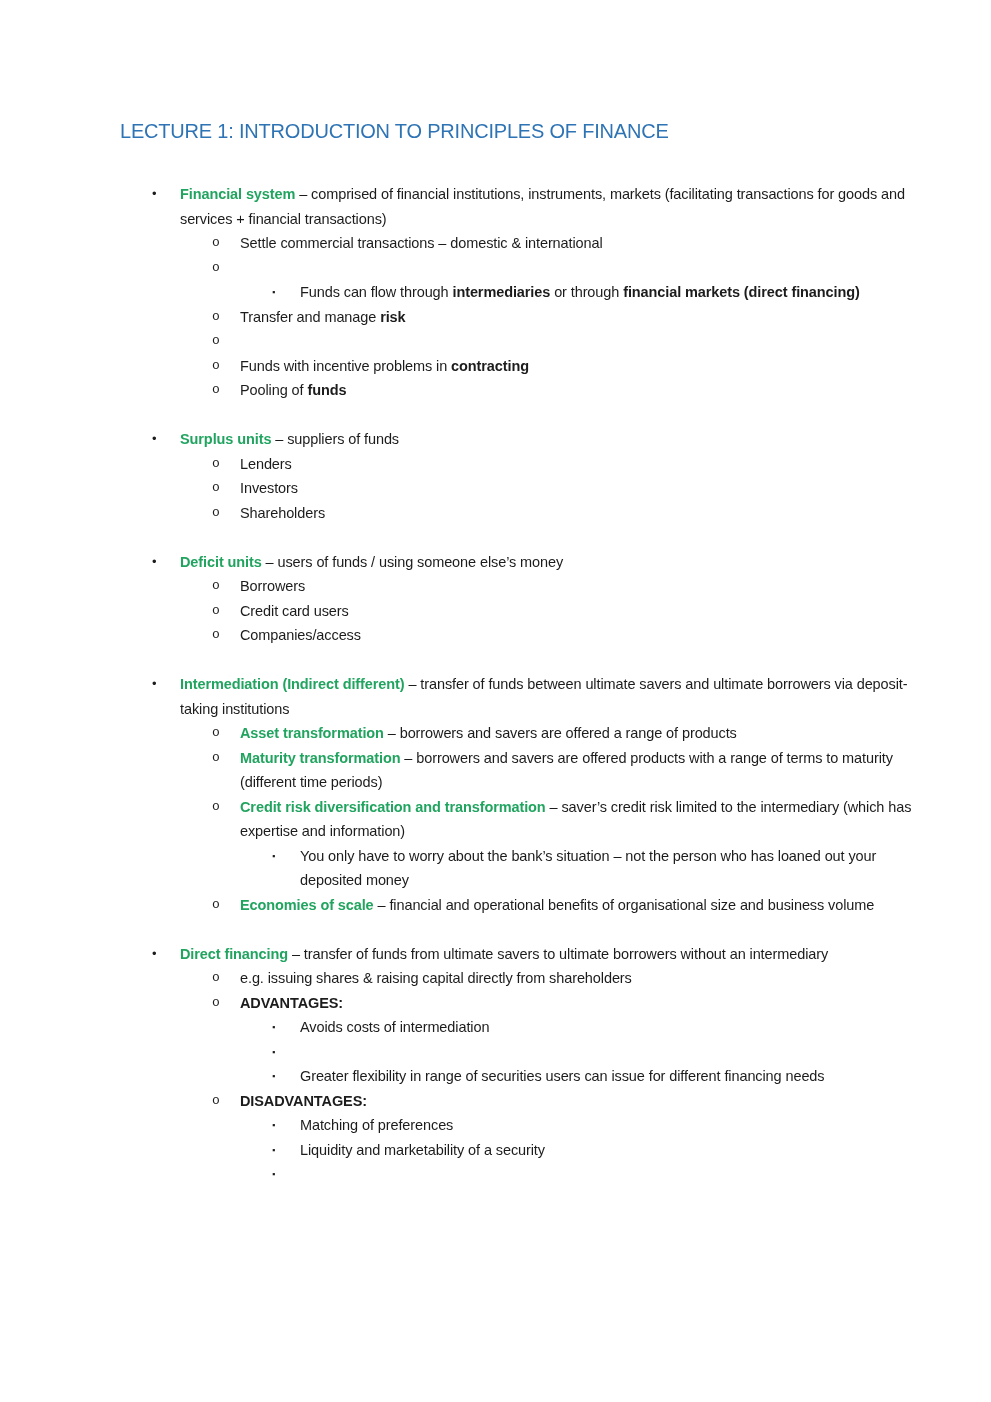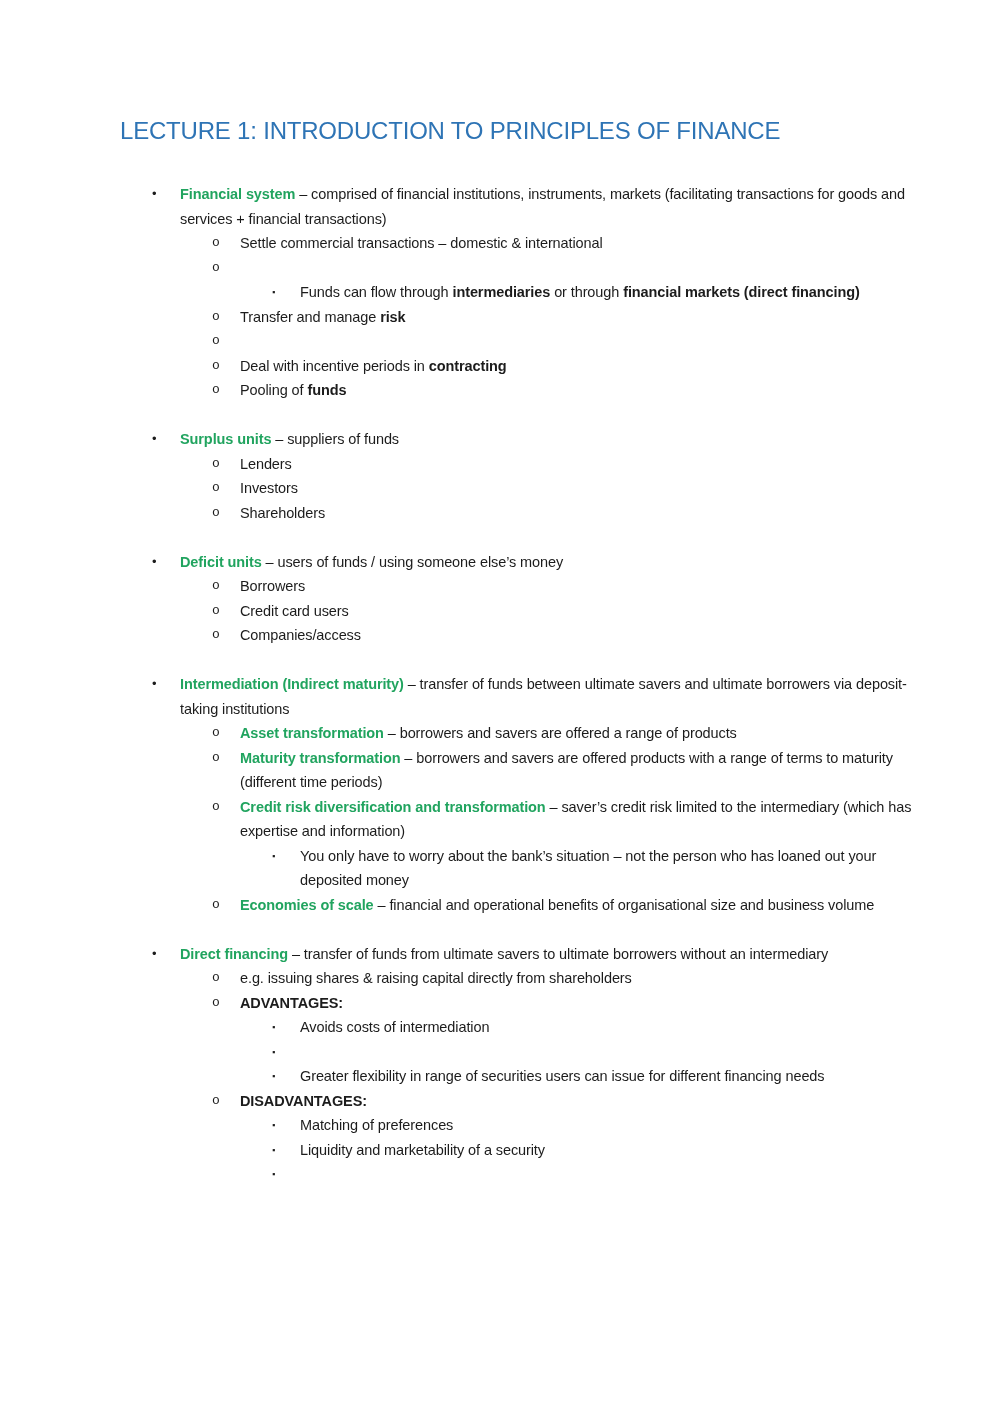--- a/index.html
+++ b/index.html
@@ -11,21 +11,21 @@
     background: #ffffff;
     color: var(--body, #1c1c1c);
     font-family: "Liberation Sans", sans-serif;
     overflow: hidden;
     padding-top: 118px;
   }
   .title {
     margin-left: 120px;
     margin-right: 110px;
     margin-bottom: 38px;
-    font-size: 24px;
+    font-size: 20px;
     font-weight: 400;
     letter-spacing: -0.2px;
     color: var(--heading, #2E74B5);
     line-height: 26px;
   }
   .list { width: 100%; }
   .item {
     display: flex;
     align-items: flex-start;
     font-size: 14.5px;
@@ -75,21 +75,21 @@
       </div>
       <div class="item lvl2">
         <span class="marker">o</span>
         <span class="content"><span class="seg-normal">Transfer and manage </span><span class="seg-bold">risk</span></span>
       </div>
       <div class="item lvl2">
         <span class="marker">o</span>
       </div>
       <div class="item lvl2">
         <span class="marker">o</span>
-        <span class="content"><span class="seg-normal">Deal with incentive periods in </span><span class="seg-bold">contracting</span></span>
+        <span class="content"><span class="seg-normal">Funds with incentive problems in </span><span class="seg-bold">contracting</span></span>
       </div>
       <div class="item lvl2">
         <span class="marker">o</span>
         <span class="content"><span class="seg-normal">Pooling of </span><span class="seg-bold">funds</span></span>
       </div>
       <div class="item lvl1 gap">
         <span class="marker">•</span>
         <span class="content"><span class="seg-term">Surplus units</span><span class="seg-normal"> – suppliers of funds</span></span>
       </div>
       <div class="item lvl2">
@@ -115,21 +115,21 @@
       <div class="item lvl2">
         <span class="marker">o</span>
         <span class="content"><span class="seg-normal">Credit card users</span></span>
       </div>
       <div class="item lvl2">
         <span class="marker">o</span>
         <span class="content"><span class="seg-normal">Companies/access</span></span>
       </div>
       <div class="item lvl1 gap">
         <span class="marker">•</span>
-        <span class="content"><span class="seg-term">Intermediation (Indirect maturity)</span><span class="seg-normal"> – transfer of funds between ultimate savers and ultimate borrowers via deposit-taking institutions</span></span>
+        <span class="content"><span class="seg-term">Intermediation (Indirect different)</span><span class="seg-normal"> – transfer of funds between ultimate savers and ultimate borrowers via deposit-taking institutions</span></span>
       </div>
       <div class="item lvl2">
         <span class="marker">o</span>
         <span class="content"><span class="seg-term">Asset transformation</span><span class="seg-normal"> – borrowers and savers are offered a range of products</span></span>
       </div>
       <div class="item lvl2">
         <span class="marker">o</span>
         <span class="content"><span class="seg-term">Maturity transformation</span><span class="seg-normal"> – borrowers and savers are offered products with a range of terms to maturity (different time periods)</span></span>
       </div>
       <div class="item lvl2">

